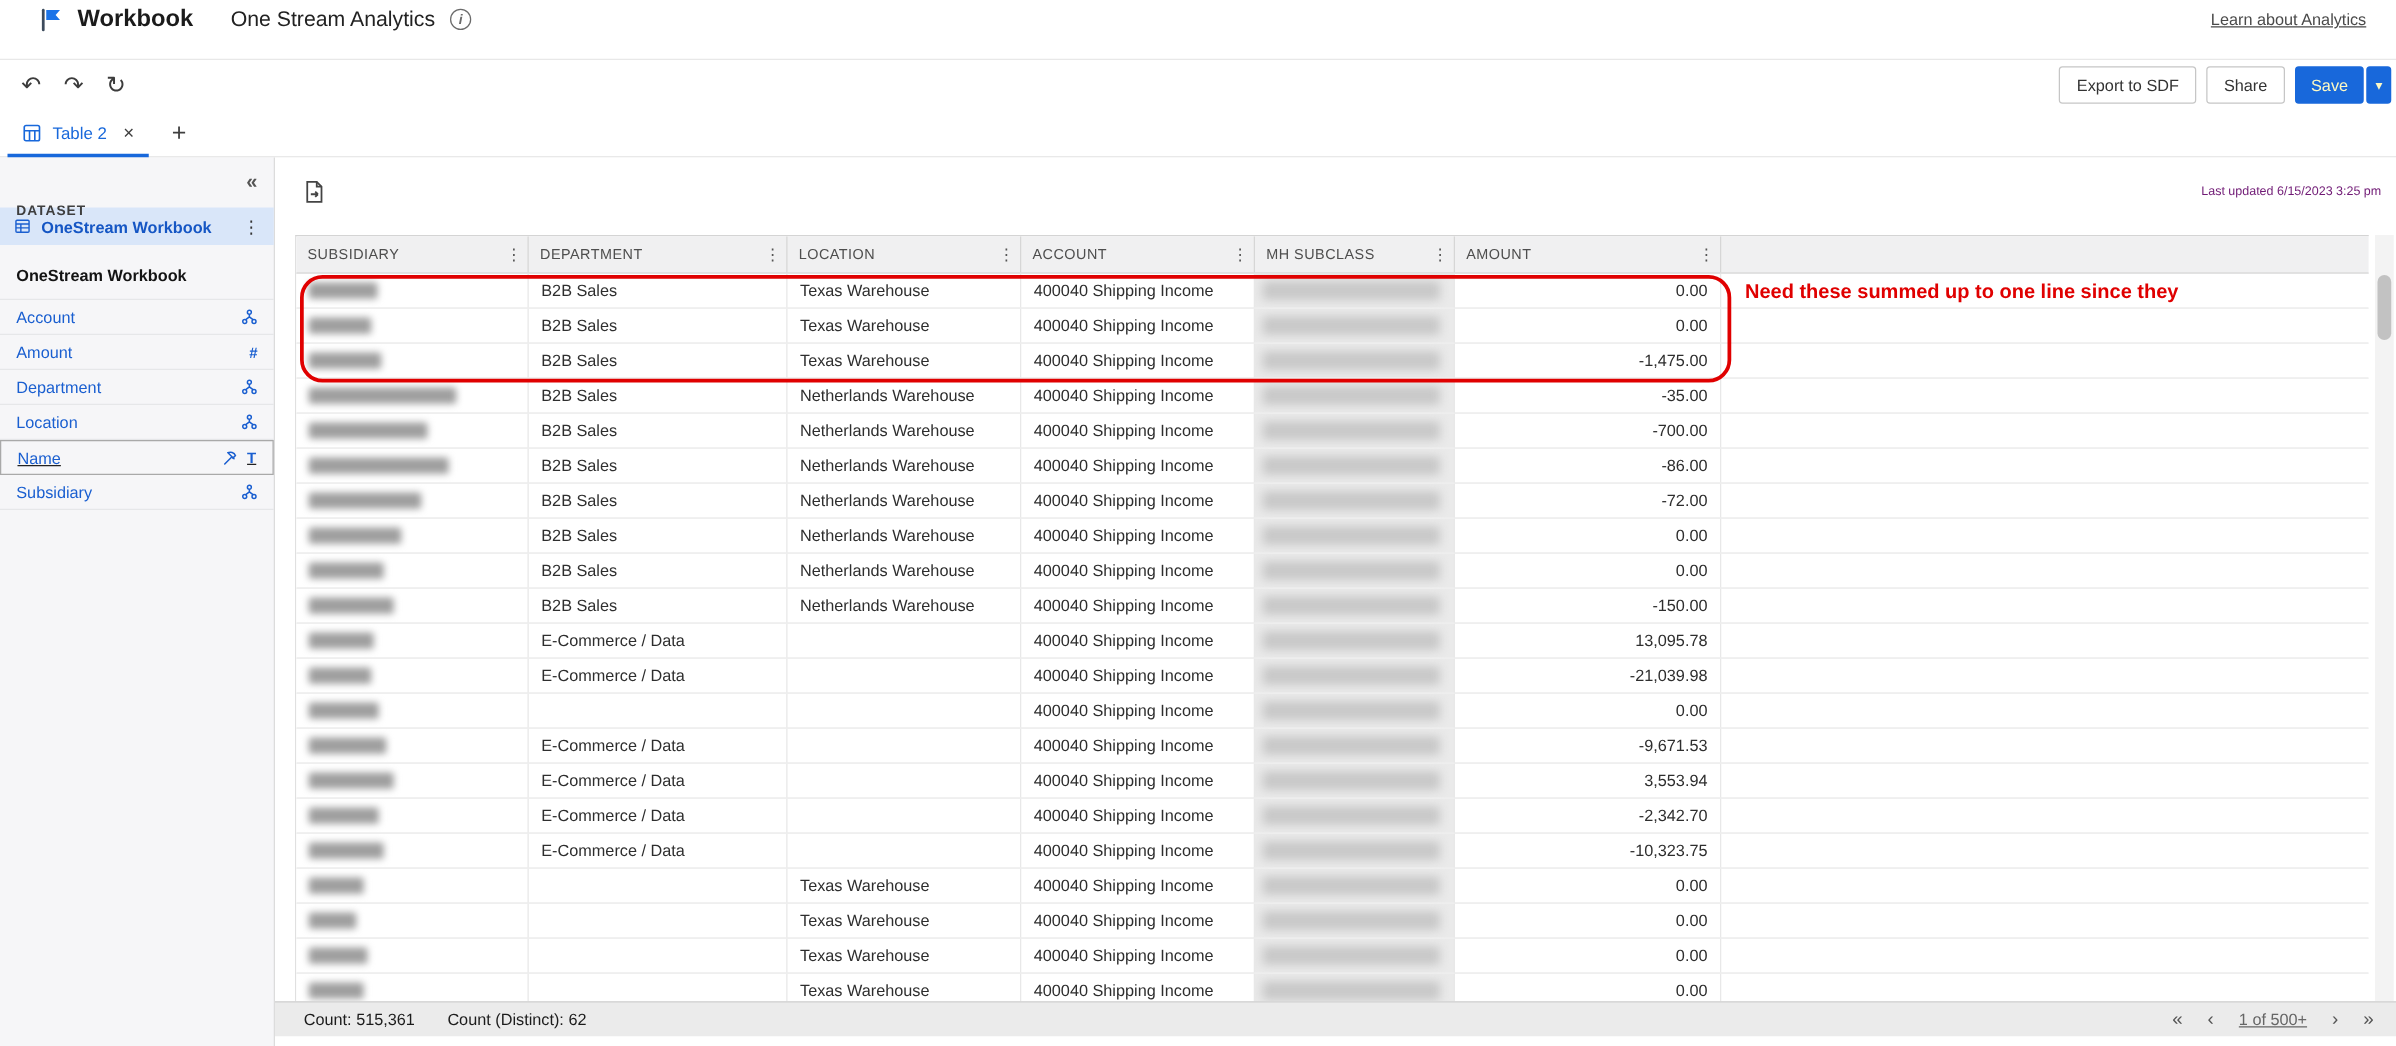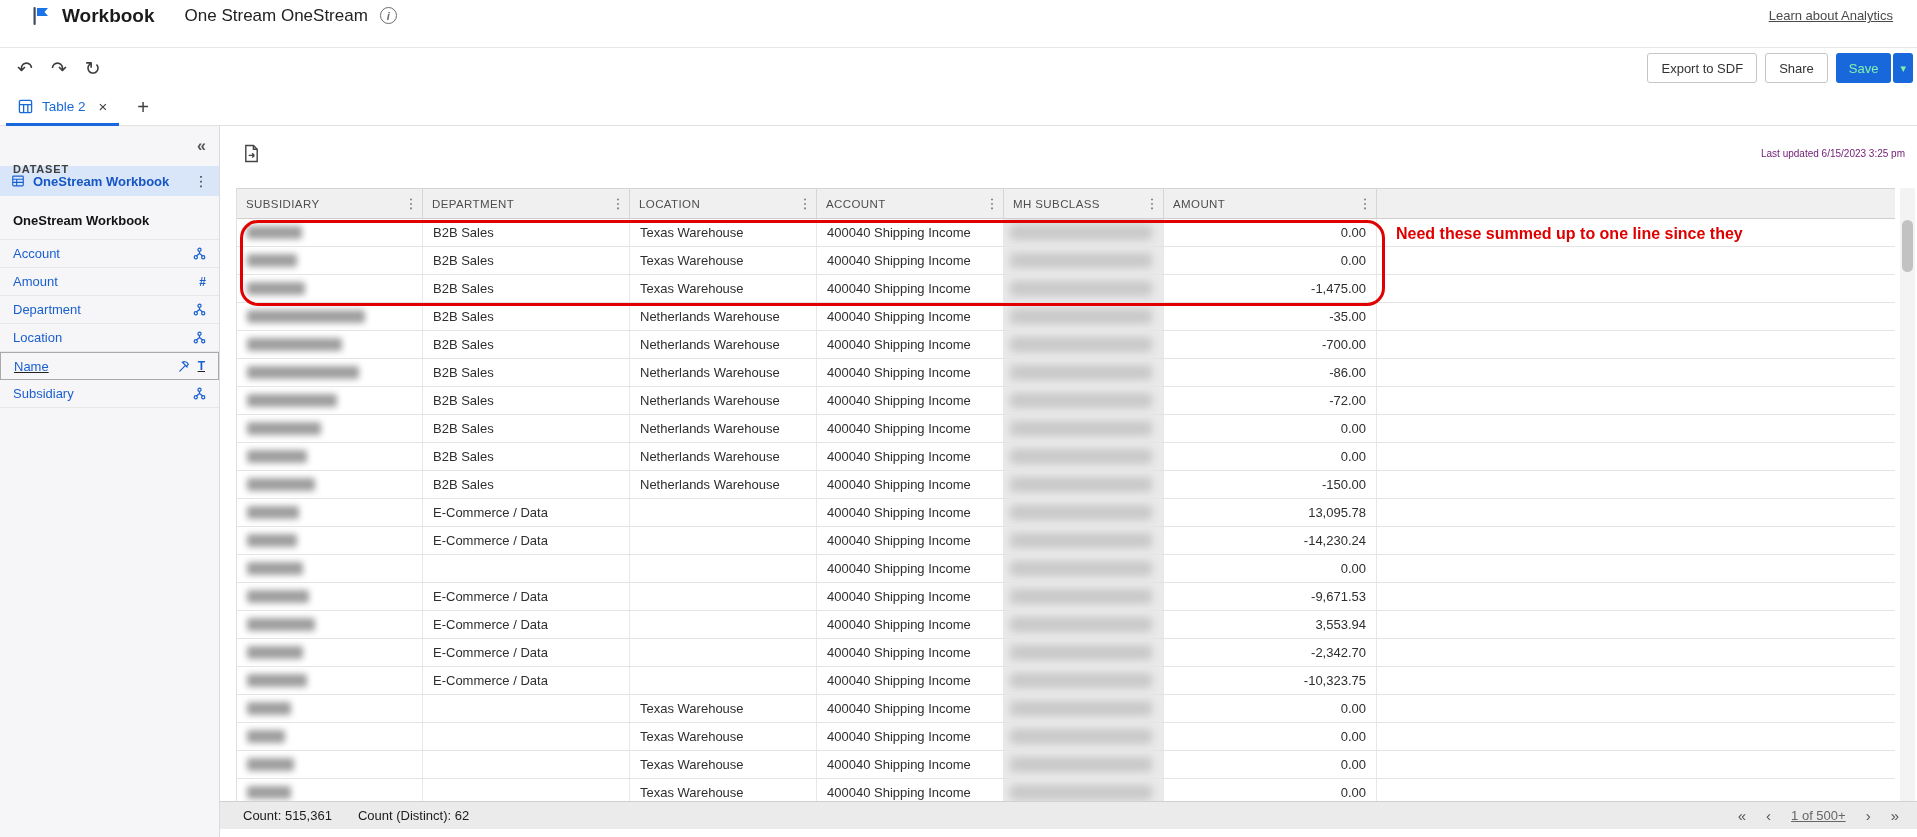--- a/index.html
+++ b/index.html
@@ -19,21 +19,21 @@
   .learn-link { margin-left:auto; font-size:13px; color:#4a4a4a; text-decoration:underline; cursor:pointer; }
 
   
   .toolbar { position:absolute; top:48px; left:0; width:100%; height:40px; background:#fff;
              display:flex; align-items:center; padding:0 4px 0 8px; }
   .tb-icon { font-size:19px; color:#3c3c3c; margin:0 9px; cursor:pointer; line-height:1; }
   .tb-spacer { flex:1; }
   .btn { height:30px; border-radius:3px; font-size:13px; display:flex; align-items:center;
          padding:0 13px; margin-left:8px; cursor:pointer; white-space:nowrap; }
   .btn.secondary { background:#fff; border:1px solid #c6c6c6; color:#333; }
-  .btn.primary { background:#1868db; color:#86efac; border:none; }
+  .btn.primary { background:#1868db; color:#fef9c3; border:none; }
   .btn.caret { padding:0 7px; margin-left:2px; font-size:11px; }
 
   
   .tabbar { position:absolute; top:88px; left:0; width:100%; height:38px; background:#fff;
             border-bottom:1px solid #e2e2e2; display:flex; align-items:center; padding:0 6px; }
   .tab { display:flex; align-items:center; gap:9px; padding:0 12px; height:100%; position:relative; cursor:pointer; }
   .tab-underline { position:absolute; bottom:-1px; left:0; width:100%; height:3px; background:#1868db; }
   .tab-label { color:#1868db; font-size:13.5px; }
   .tab-close { color:#3f3f3f; font-size:15px; line-height:1; margin-left:4px; cursor:pointer; }
   .add-tab { color:#3f3f3f; font-size:20px; margin-left:18px; cursor:pointer; line-height:1; }
@@ -97,21 +97,21 @@
 <body>
 
 <div class="app">
 
   <div class="topbar">
     <svg class="logo" viewBox="0 0 22 22">
       <rect x="3.5" y="2" width="2.2" height="18" rx="1.1" fill="#3d4b5c"></rect>
       <path d="M7 3 h11 l-3.5 4 3.5 4 h-11 z" fill="#1a73e8"></path>
     </svg>
     <span class="app-name">Workbook</span>
-    <span class="wb-title">One Stream OneStream</span>
+    <span class="wb-title">One Stream Analytics</span>
     <span class="info-icon">i</span>
     <span class="learn-link">Learn about Analytics</span>
   </div>
 
   <div class="toolbar">
     <span class="tb-icon">↶</span>
     <span class="tb-icon">↷</span>
     <span class="tb-icon">↻</span>
     <span class="tb-spacer"></span>
     <div class="btn secondary">Export to SDF</div>
@@ -407,21 +407,21 @@
           <div class="tr">
             <div class="td c0">
               <div class="redact" style="width: 50px;"></div>
             </div>
             <div class="td c1">E-Commerce / Data</div>
             <div class="td c2"></div>
             <div class="td c3">400040 Shipping Income</div>
             <div class="td c4 mh">
               <div class="redact mh-redact"></div>
             </div>
-            <div class="td c5 num">-14,230.24</div>
+            <div class="td c5 num">-21,039.98</div>
             <div class="td c6"></div>
           </div>
           <div class="tr">
             <div class="td c0">
               <div class="redact" style="width: 56px;"></div>
             </div>
             <div class="td c1"></div>
             <div class="td c2"></div>
             <div class="td c3">400040 Shipping Income</div>
             <div class="td c4 mh">

